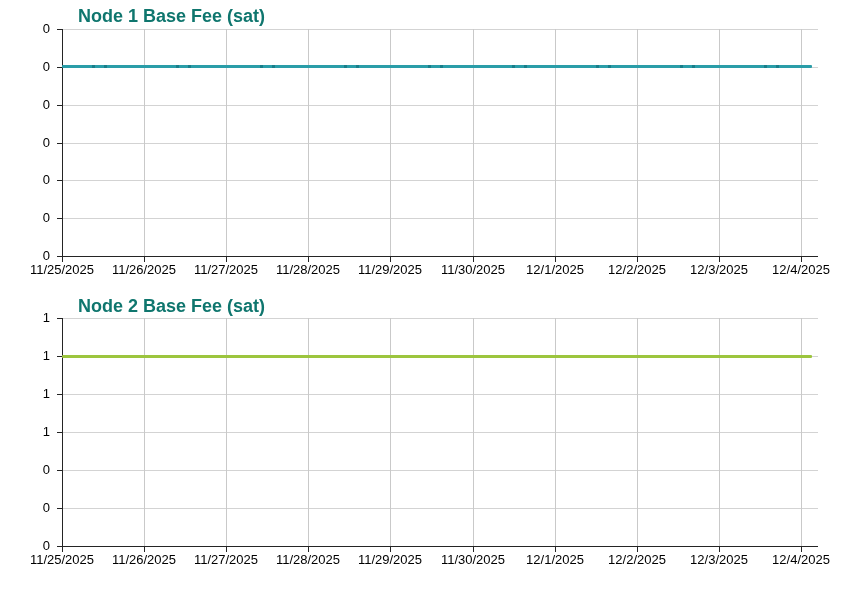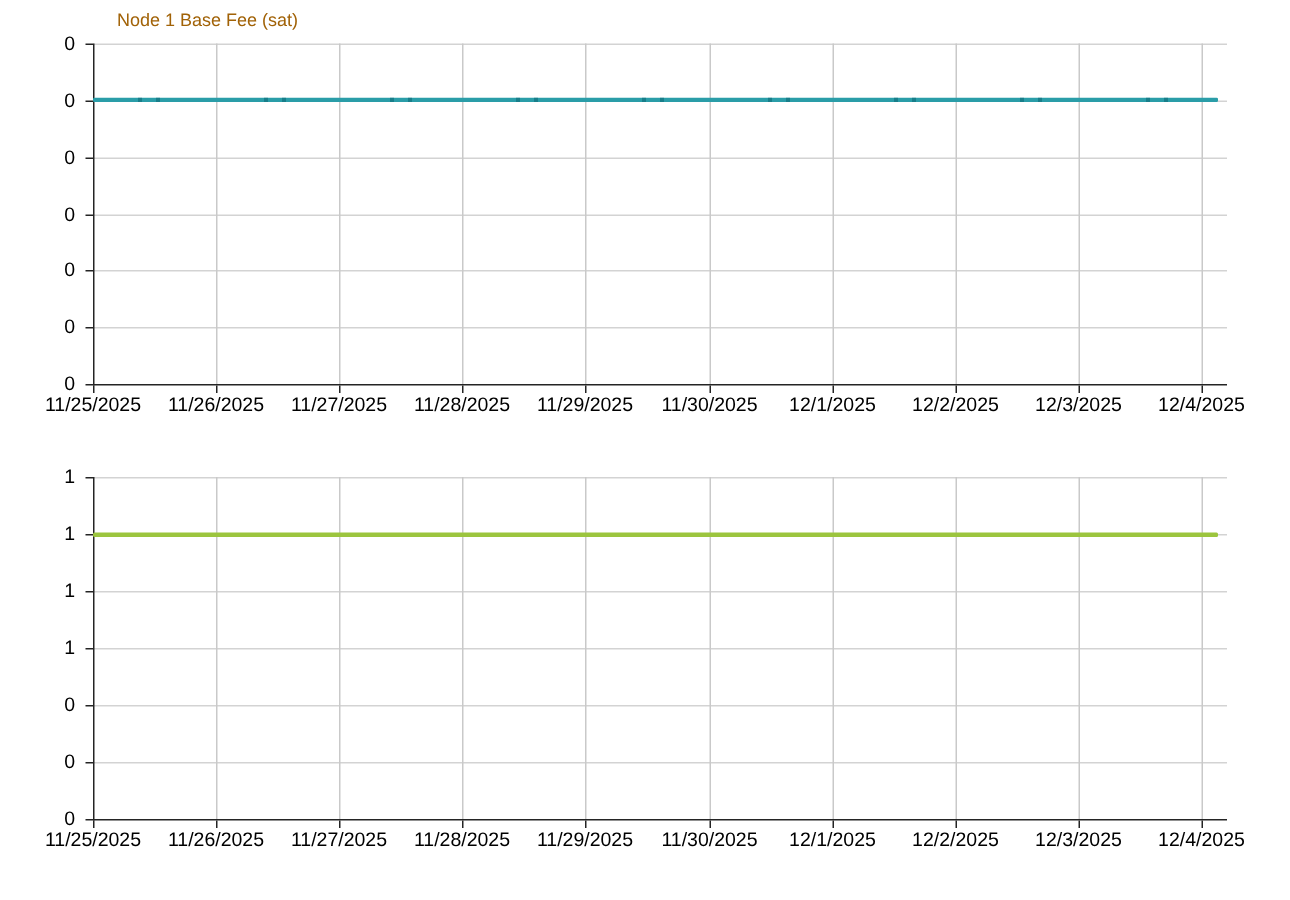--- a/index.html
+++ b/index.html
@@ -8,23 +8,23 @@
     width:860px;height:600px;
     background:#ffffff;
     font-family:"Liberation Sans", sans-serif;
     overflow:hidden;
   }
   .chart-layer{position:absolute;inset:0;}
   .chart-title{
     position:absolute;
     left:78px;
     margin:0;
-    font-size:12px;
-    font-weight:400;
-    color:#a16207;
+    font-size:18px;
+    font-weight:700;
+    color:#0f766e;
     white-space:nowrap;
   }
   .gridline-h,.gridline-v,.axis-x,.axis-y,.tick-x,.tick-y,.series-line{position:absolute;}
   .gridline-h{height:1px;background:#d3d3d3;}
   .gridline-v{width:1px;background:#c9c9c9;}
   .axis-y{width:1px;background:#242424;}
   .axis-x{height:1px;background:#242424;}
   .tick-y{width:5px;height:1px;background:#242424;}
   .tick-x{width:1px;height:5px;background:#242424;}
   .y-tick-label{
@@ -97,20 +97,21 @@
       <div class="tick-x" style="left: 637px; top: 257px;"></div>
       <div class="x-tick-label" style="left: 595px; top: 262px;">12/2/2025</div>
       <div class="tick-x" style="left: 719px; top: 257px;"></div>
       <div class="x-tick-label" style="left: 677px; top: 262px;">12/3/2025</div>
       <div class="tick-x" style="left: 801px; top: 257px;"></div>
       <div class="x-tick-label" style="left: 759px; top: 262px;">12/4/2025</div>
       <div class="series-line" style="left: 62px; width: 750px; top: 65px; background: repeating-linear-gradient(90deg, rgba(0, 0, 0, 0) 0px, rgba(0, 0, 0, 0) 30px, rgb(24, 126, 138) 30px, rgb(24, 126, 138) 33px, rgba(0, 0, 0, 0) 33px, rgba(0, 0, 0, 0) 42px, rgb(24, 126, 138) 42px, rgb(24, 126, 138) 45px, rgba(0, 0, 0, 0) 45px, rgba(0, 0, 0, 0) 84px) rgb(42, 157, 168);"></div>
     </section>
 
   <section class="chart-layer" id="chart-1">
+    <h2 class="chart-title" style="top:296px;">Node 2 Base Fee (sat)</h2>
   <div class="gridline-h" style="left: 62px; width: 756px; top: 318px;"></div>
       <div class="gridline-h" style="left: 62px; width: 756px; top: 356px;"></div>
       <div class="gridline-h" style="left: 62px; width: 756px; top: 394px;"></div>
       <div class="gridline-h" style="left: 62px; width: 756px; top: 432px;"></div>
       <div class="gridline-h" style="left: 62px; width: 756px; top: 470px;"></div>
       <div class="gridline-h" style="left: 62px; width: 756px; top: 508px;"></div>
       <div class="gridline-v" style="left: 144px; top: 318px; height: 228px;"></div>
       <div class="gridline-v" style="left: 226px; top: 318px; height: 228px;"></div>
       <div class="gridline-v" style="left: 308px; top: 318px; height: 228px;"></div>
       <div class="gridline-v" style="left: 390px; top: 318px; height: 228px;"></div>

